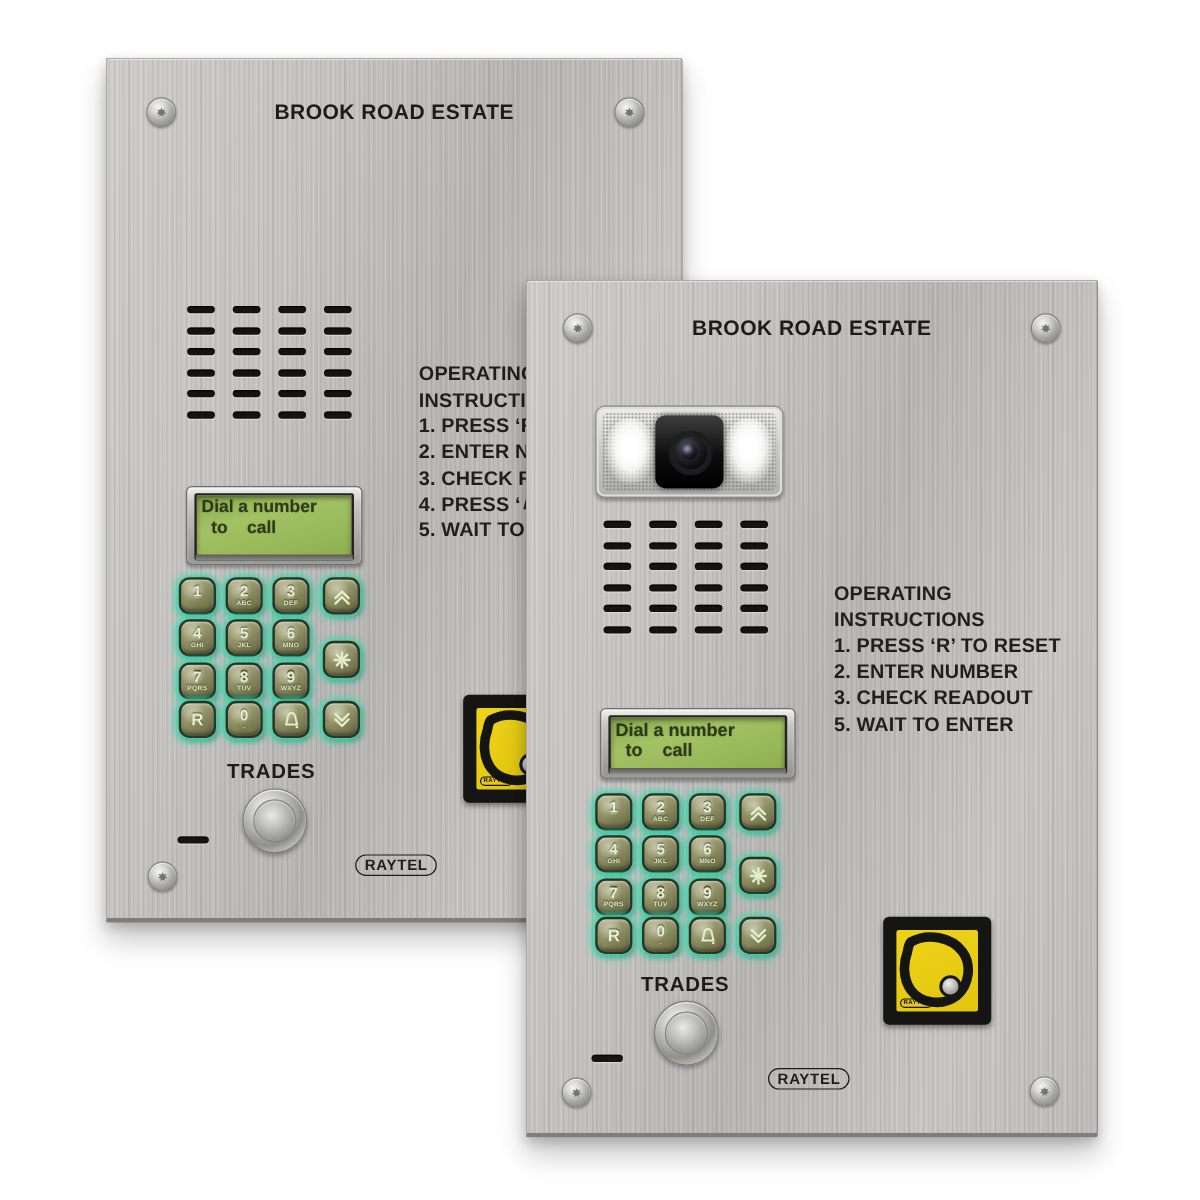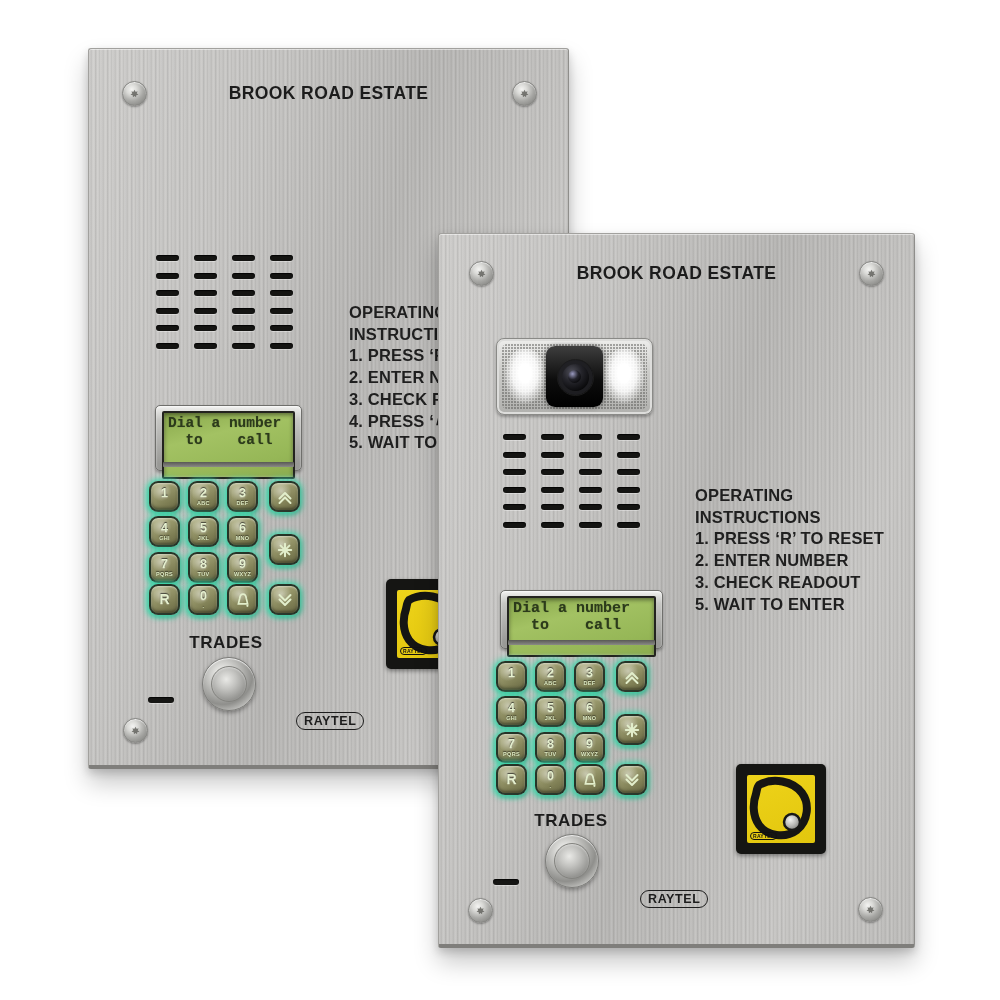--- a/index.html
+++ b/index.html
@@ -65,22 +65,22 @@
   
   .lcd{position:absolute;background:linear-gradient(#f0f0ee,#c6c6c3 22%,#99999６ 90%);
     background:linear-gradient(#f0f0ee,#c6c6c3 22%,#999996 90%);
     border:1px solid #6f6f6c;border-radius:5px;padding:5px 6px 9px 6px;
     box-shadow:inset 0 1px 2px rgba(255,255,255,.7), 0 2px 3px rgba(0,0,0,.3);}
   .back .lcd{left:66px;top:356px;width:133px;height:50px;}
   .front .lcd{left:61px;top:356px;width:149px;height:43px;}
   .lcd-screen{height:100%;background:linear-gradient(165deg,#88a74b,#a3c263 35%,#96b757 75%,#8cab4f);
     border:2px solid #23231f;border-radius:2px;
     box-shadow:inset 0 2px 4px rgba(0,0,0,.45), inset 0 -1px 2px rgba(255,255,255,.25);
-    font-family:Liberation Mono, monospace;font-size:14.5px;line-height:17px;font-weight:700;
-    color:#2c3a1b;padding:2px 0 12px 4px;white-space:pre;text-shadow:0 0 1px rgba(40,55,25,.5);}
+    font-family:Liberation Sans, sans-serif;font-size:14.5px;line-height:17px;font-weight:700;
+    color:#2c3a1b;padding:2px 0 0 4px;white-space:pre;text-shadow:0 0 1px rgba(40,55,25,.5);}
   .front .lcd-screen{font-size:15px;}
   .lcd::after{content:"";position:absolute;left:7px;right:7px;bottom:3px;height:5px;border-radius:1px;
     background:linear-gradient(#59595５,#8a8a86);background:linear-gradient(#595955,#8a8a86);}
 
   
   .keypad{position:absolute;width:151px;height:134px;}
   .back .keypad{left:60px;top:432px;} .front .keypad{left:57px;top:427px;}
   .key{position:absolute;width:31px;height:31px;border-radius:9px;box-sizing:border-box;
     background:
       radial-gradient(circle at 38% 30%, rgba(255,255,255,.45) 0%, rgba(255,255,255,0) 40%),

